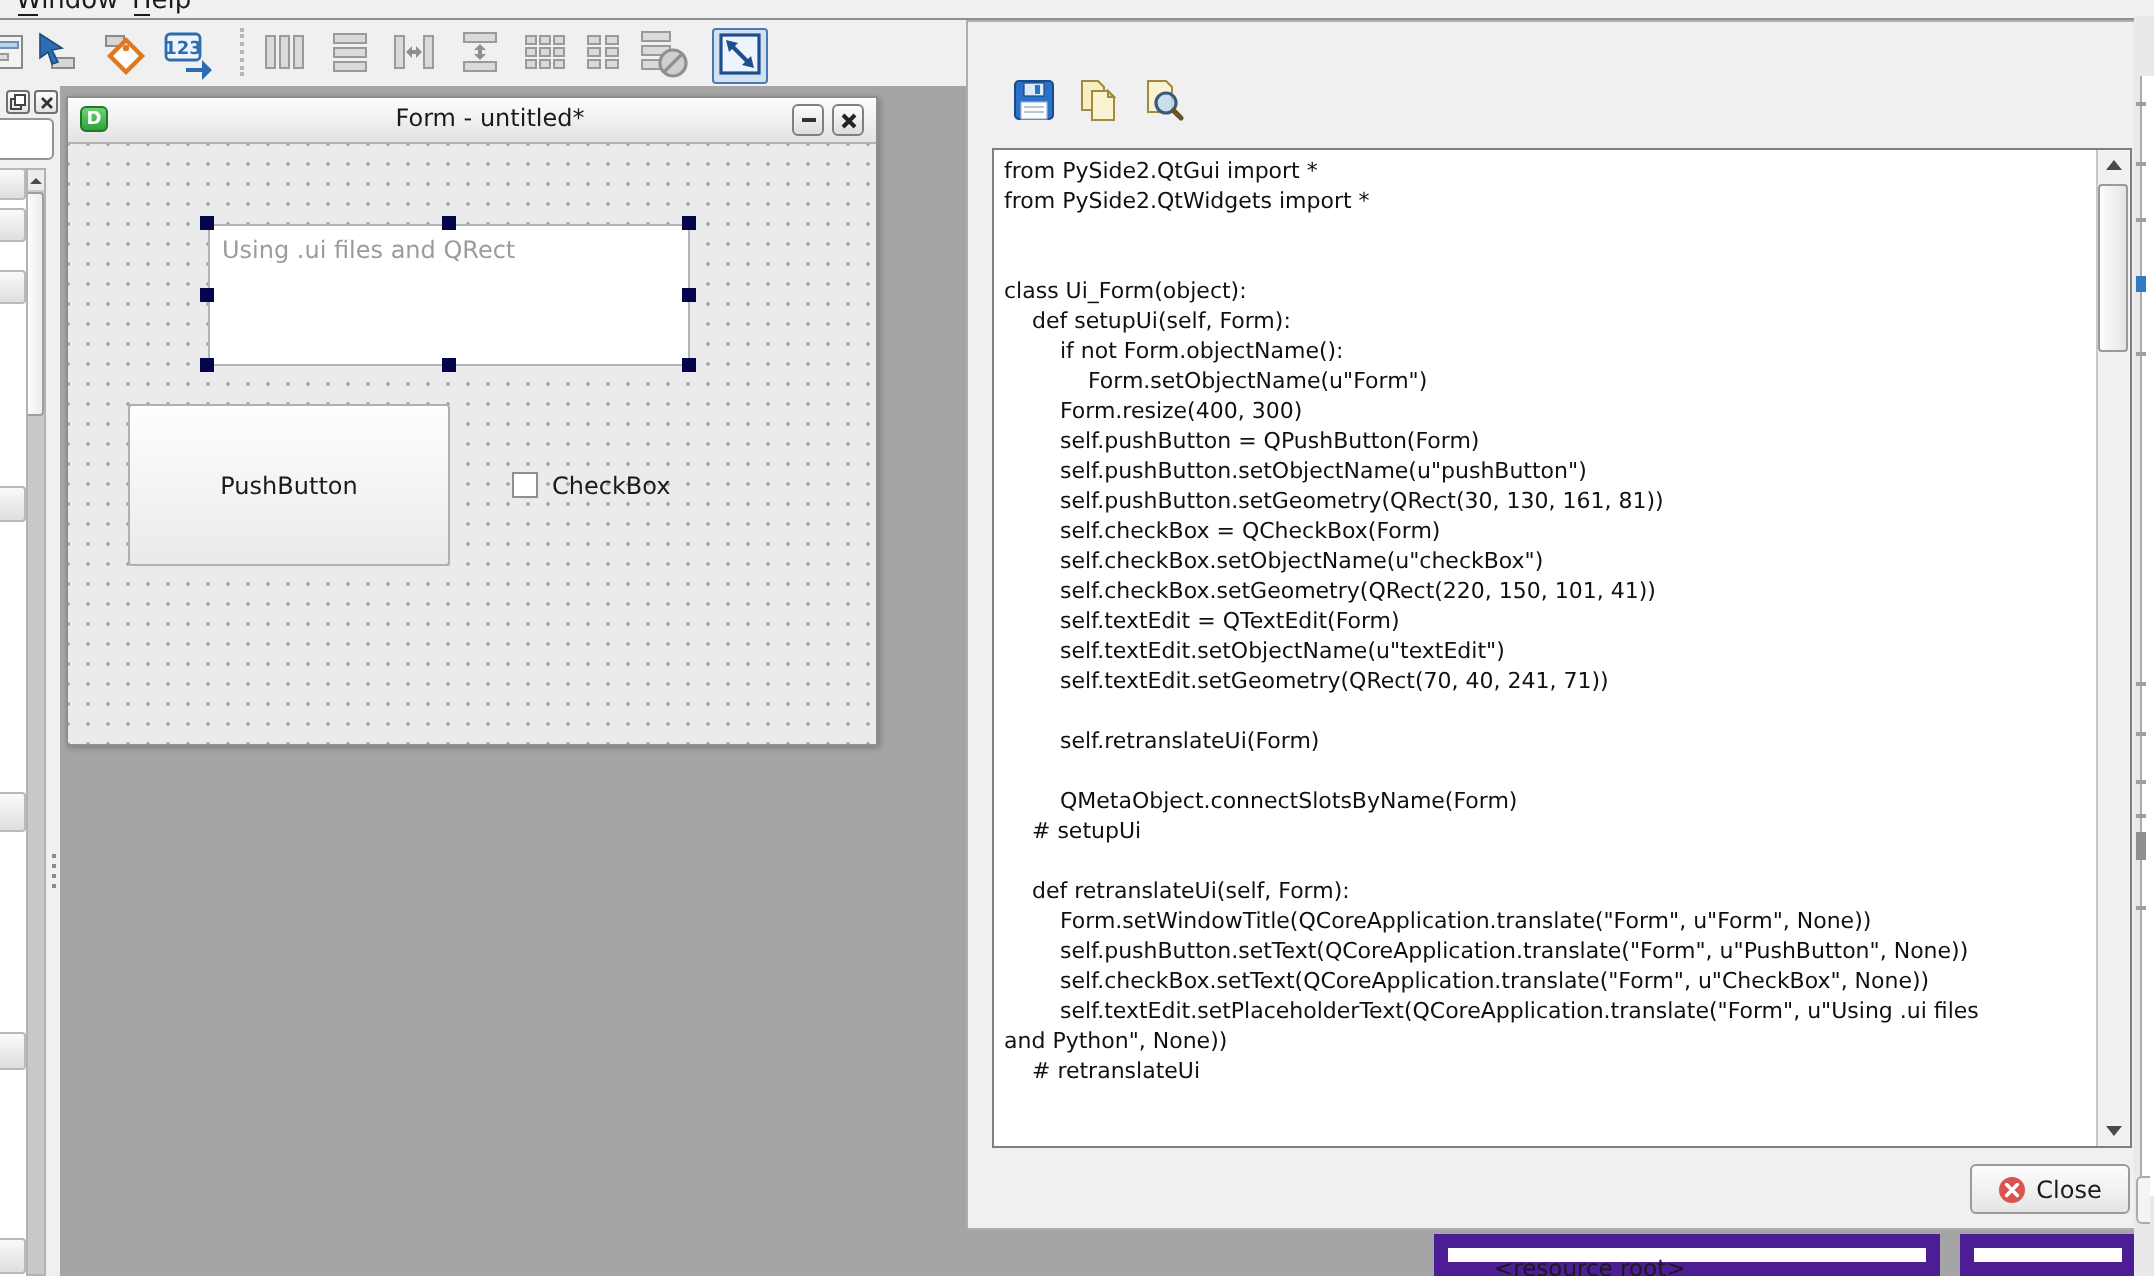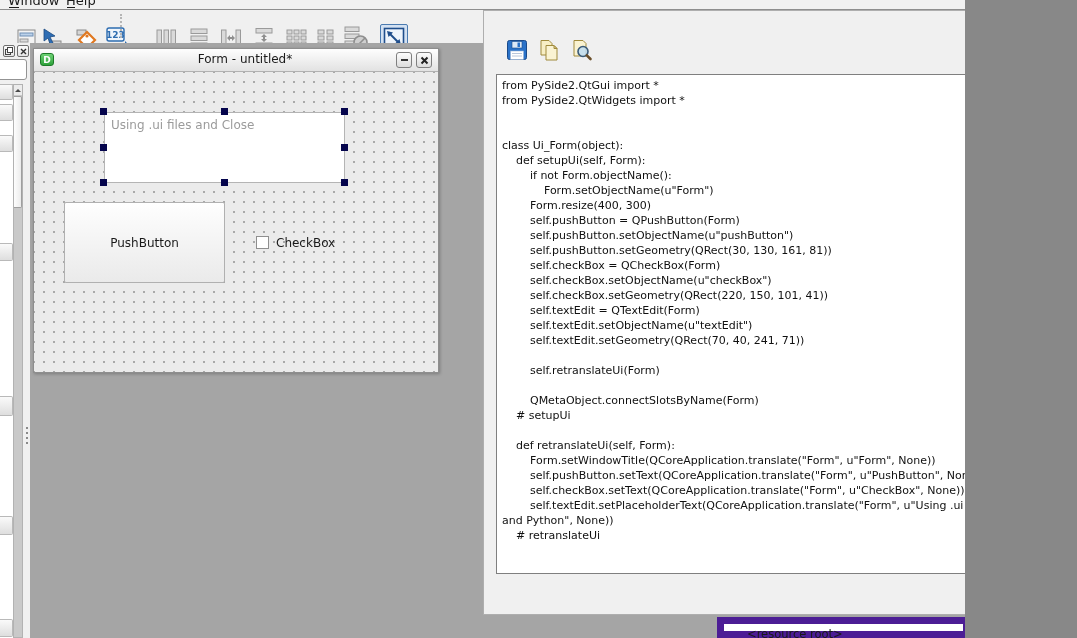--- a/index.html
+++ b/index.html
@@ -1,28 +1,28 @@
 <!DOCTYPE html>
 <html><head>
 <meta charset="utf-8">
 <style>
   html,body{margin:0;padding:0;background:#888;}
-  #screen{position:relative;width:965px;height:638px;overflow:hidden;
+  #screen{position:relative;width:1077px;height:638px;overflow:hidden;
           background:#a5a5a5;font-family:"DejaVu Sans","Liberation Sans",sans-serif;
           -webkit-font-smoothing:antialiased;}
   .abs{position:absolute;}
 
   
   #menubar{left:0;top:0;width:1077px;height:9px;background:#f1f1f1;border-bottom:1px solid #8e8e8e;overflow:hidden;}
   .menu-item{position:absolute;top:-7px;font-size:13px;color:#1a1a1a;}
   .menu-ul{position:absolute;height:1px;background:#1a1a1a;top:7px;}
 
   
   #toolbar{left:0;top:10px;width:1077px;height:33px;background:#f0f0f0;}
-  .tbtn{position:absolute;top:14px;width:28px;height:28px;display:flex;align-items:center;justify-content:center;margin-left:24px;}
+  .tbtn{position:absolute;top:4px;width:28px;height:28px;display:flex;align-items:flex-start;justify-content:center;}
   .tbtn.active{background:#d3e1f2;border:1px solid #4a7ab0;border-radius:2px;box-sizing:border-box;}
   .tsep{position:absolute;top:4px;width:0;height:24px;border-left:2px dotted #b5b5b5;}
 
   
   #left-panel{left:0;top:43px;width:30px;height:595px;background:#f0f0f0;}
   .dockbtn{position:absolute;top:2px;width:12px;height:12px;background:linear-gradient(#fcfcfc,#e4e4e4);
            border:1px solid #6f6f6f;border-radius:2px;box-sizing:border-box;display:flex;align-items:center;justify-content:center;}
   #wb-search{position:absolute;left:-14px;top:16px;width:41px;height:21px;background:#fff;border:1px solid #939393;border-radius:3px;box-sizing:border-box;}
   #wb-list{position:absolute;left:0;top:41px;width:13px;height:554px;background:#fff;border-top:1px solid #b5b5b5;}
   .wb-bar{position:absolute;left:0;width:13px;background:linear-gradient(#fafafa,#dedede);border:1px solid #b9b9b9;border-left:none;border-radius:0 2px 2px 0;box-sizing:border-box;}
@@ -250,21 +250,21 @@
         <span style="display:block;width:7px;height:2px;background:#333;"></span>
       </span>
       <span class="win-btn" style="right:6px">
         <svg width="9" height="9" viewBox="0 0 9 9">
           <path d="M1.5 1.5 L7.5 7.5 M7.5 1.5 L1.5 7.5" stroke="#222" stroke-width="2"></path>
         </svg>
       </span>
     </div>
     <div id="form-body">
       <div id="w-textedit">
-        <span>Using .ui files and Close</span>
+        <span>Using .ui files and QRect</span>
       </div>
       <div id="handles">
           <div class="handle" style="left: 66px; top: 36px;"></div>
           <div class="handle" style="left: 187px; top: 36px;"></div>
           <div class="handle" style="left: 307px; top: 36px;"></div>
           <div class="handle" style="left: 66px; top: 72px;"></div>
           <div class="handle" style="left: 307px; top: 72px;"></div>
           <div class="handle" style="left: 66px; top: 107px;"></div>
           <div class="handle" style="left: 187px; top: 107px;"></div>
           <div class="handle" style="left: 307px; top: 107px;"></div>

